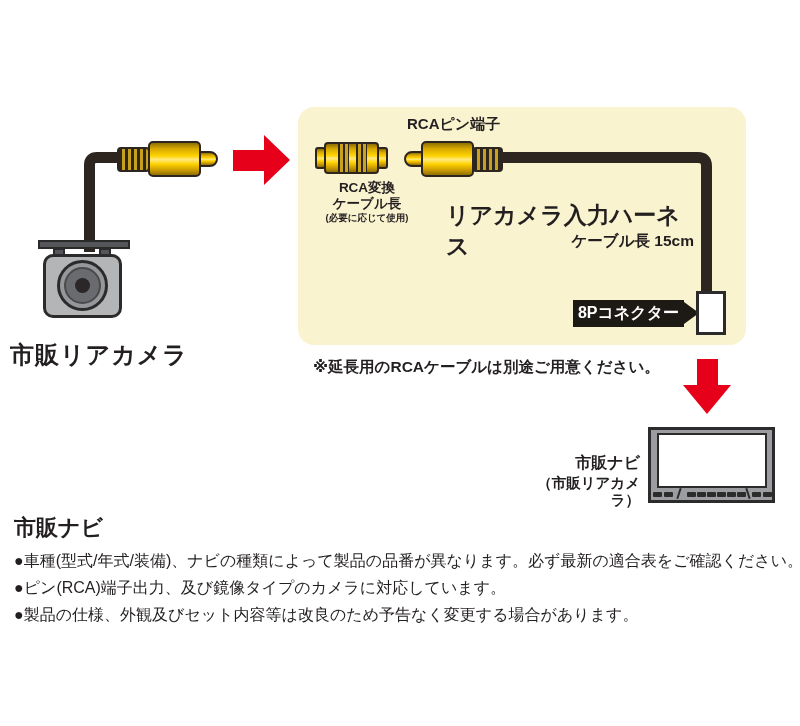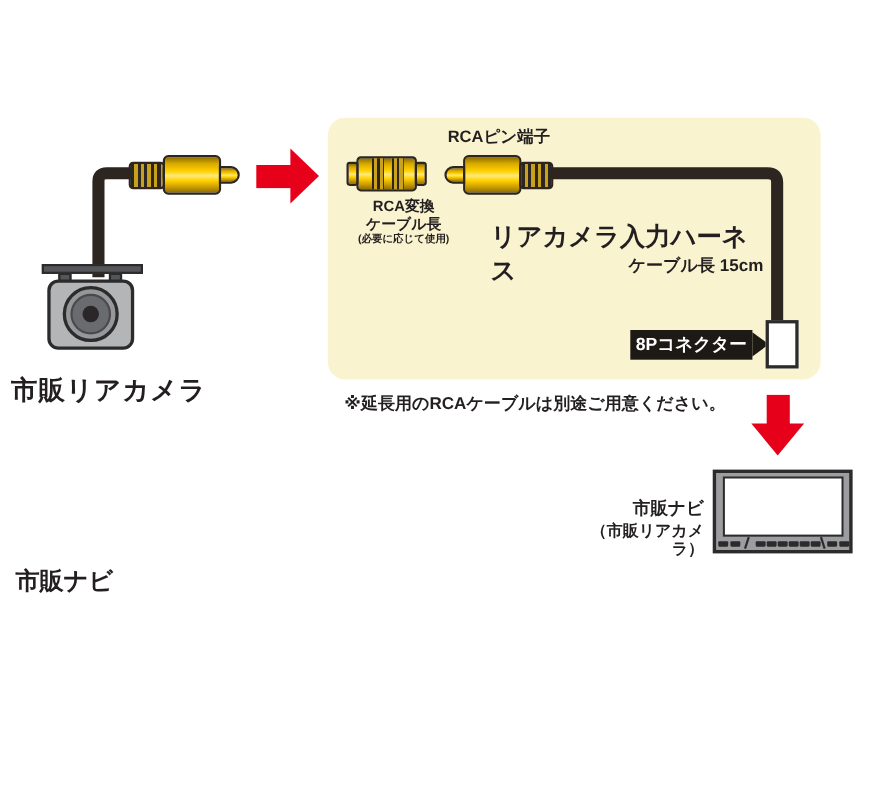--- a/index.html
+++ b/index.html
@@ -156,14 +156,19 @@
   <div class="abs nav-btn" style="left:737px;"></div>
   <div class="abs nav-sep" style="left:747px; transform:rotate(-18deg);"></div>
   <div class="abs nav-btn" style="left:752px;"></div>
   <div class="abs nav-btn" style="left:763px;"></div>
   <div class="abs nav-label-wrap">
     <span class="nav-label">市販ナビ</span>
     <span class="nav-sub">（市販リアカメラ）</span>
   </div>
 
   <div class="abs cautions-heading">市販ナビ</div>
+  <div class="abs cautions-list">
+    <p>●車種(型式/年式/装備)、ナビの種類によって製品の品番が異なります。必ず最新の適合表をご確認ください。</p>
+    <p>●ピン(RCA)端子出力、及び鏡像タイプのカメラに対応しています。</p>
+    <p>●製品の仕様、外観及びセット内容等は改良のため予告なく変更する場合があります。</p>
+  </div>
 
 </div>
 
 </body></html>

